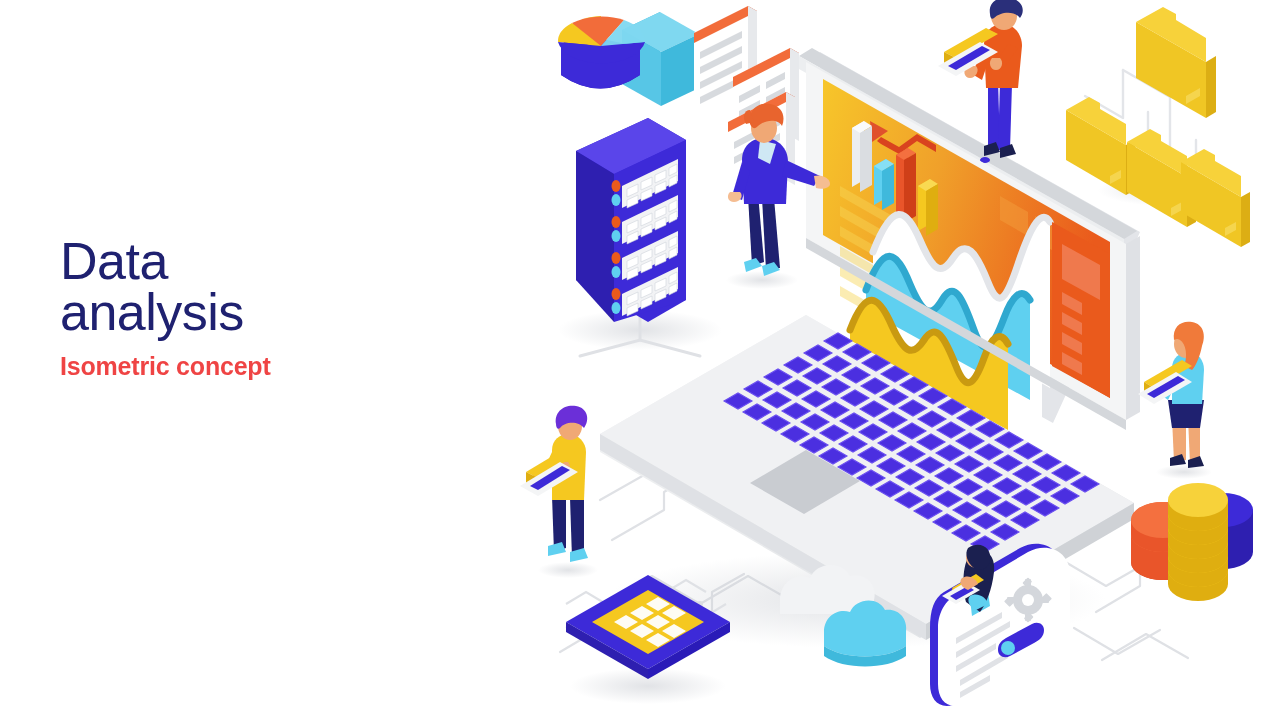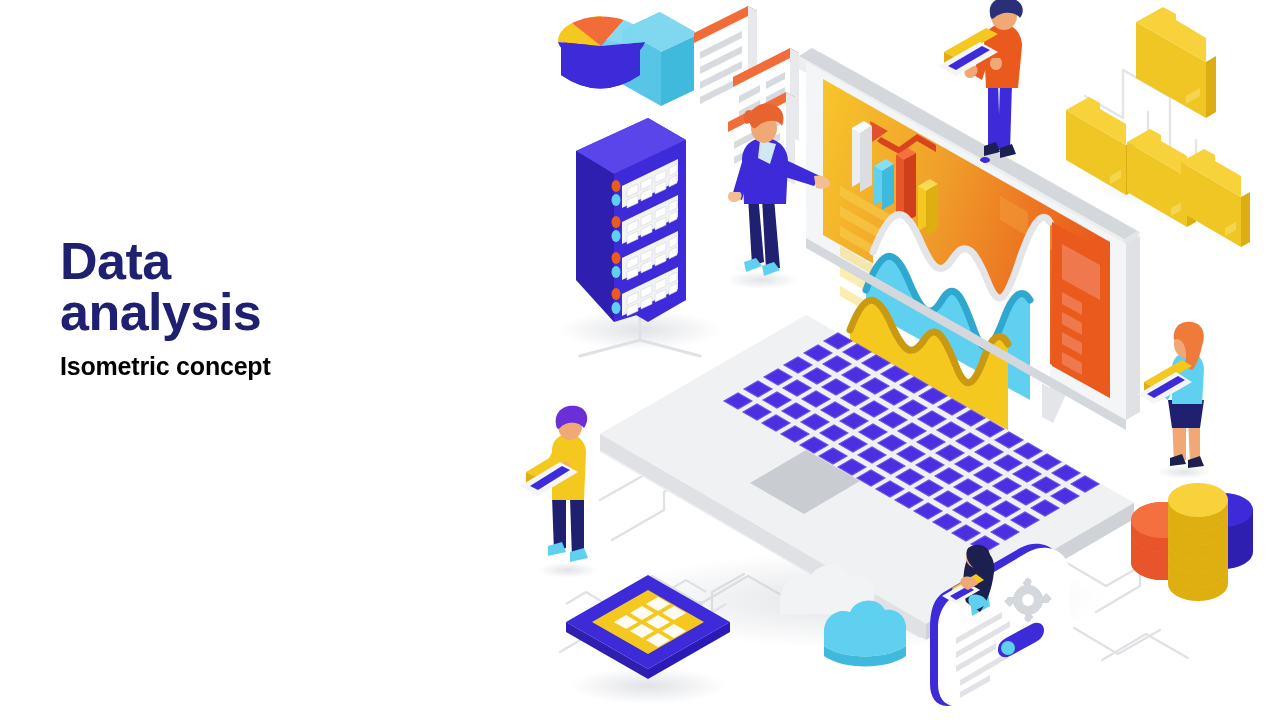--- a/index.html
+++ b/index.html
@@ -1,22 +1,22 @@
 <!DOCTYPE html>
 <html><head>
 <meta charset="utf-8">
 <style>
   html,body{margin:0;padding:0;background:#ffffff;}
   body{width:1280px;height:720px;overflow:hidden;font-family:"Liberation Sans",sans-serif;}
   #stage{position:relative;width:1280px;height:720px;background:#ffffff;overflow:hidden;}
 
   
   #title-block{position:absolute;left:60px;top:236px;width:430px;}
-  #title-main{font-size:52px;font-weight:700;line-height:0.98;color:#1f2170;letter-spacing:-0.5px;white-space:pre-line;}
-  #title-sub{margin-top:14px;font-size:25px;font-weight:700;color:#000000;letter-spacing:-0.2px;}
+  #title-main{font-size:52px;font-weight:400;line-height:0.98;color:#1f2170;letter-spacing:-0.5px;white-space:pre-line;}
+  #title-sub{margin-top:14px;font-size:25px;font-weight:700;color:#ef4444;letter-spacing:-0.2px;}
 
   
   #art{position:absolute;left:0;top:0;width:1280px;height:720px;}
   #art svg{display:block;}
 </style>
 </head>
 <body>
 
 <div id="stage">
 

